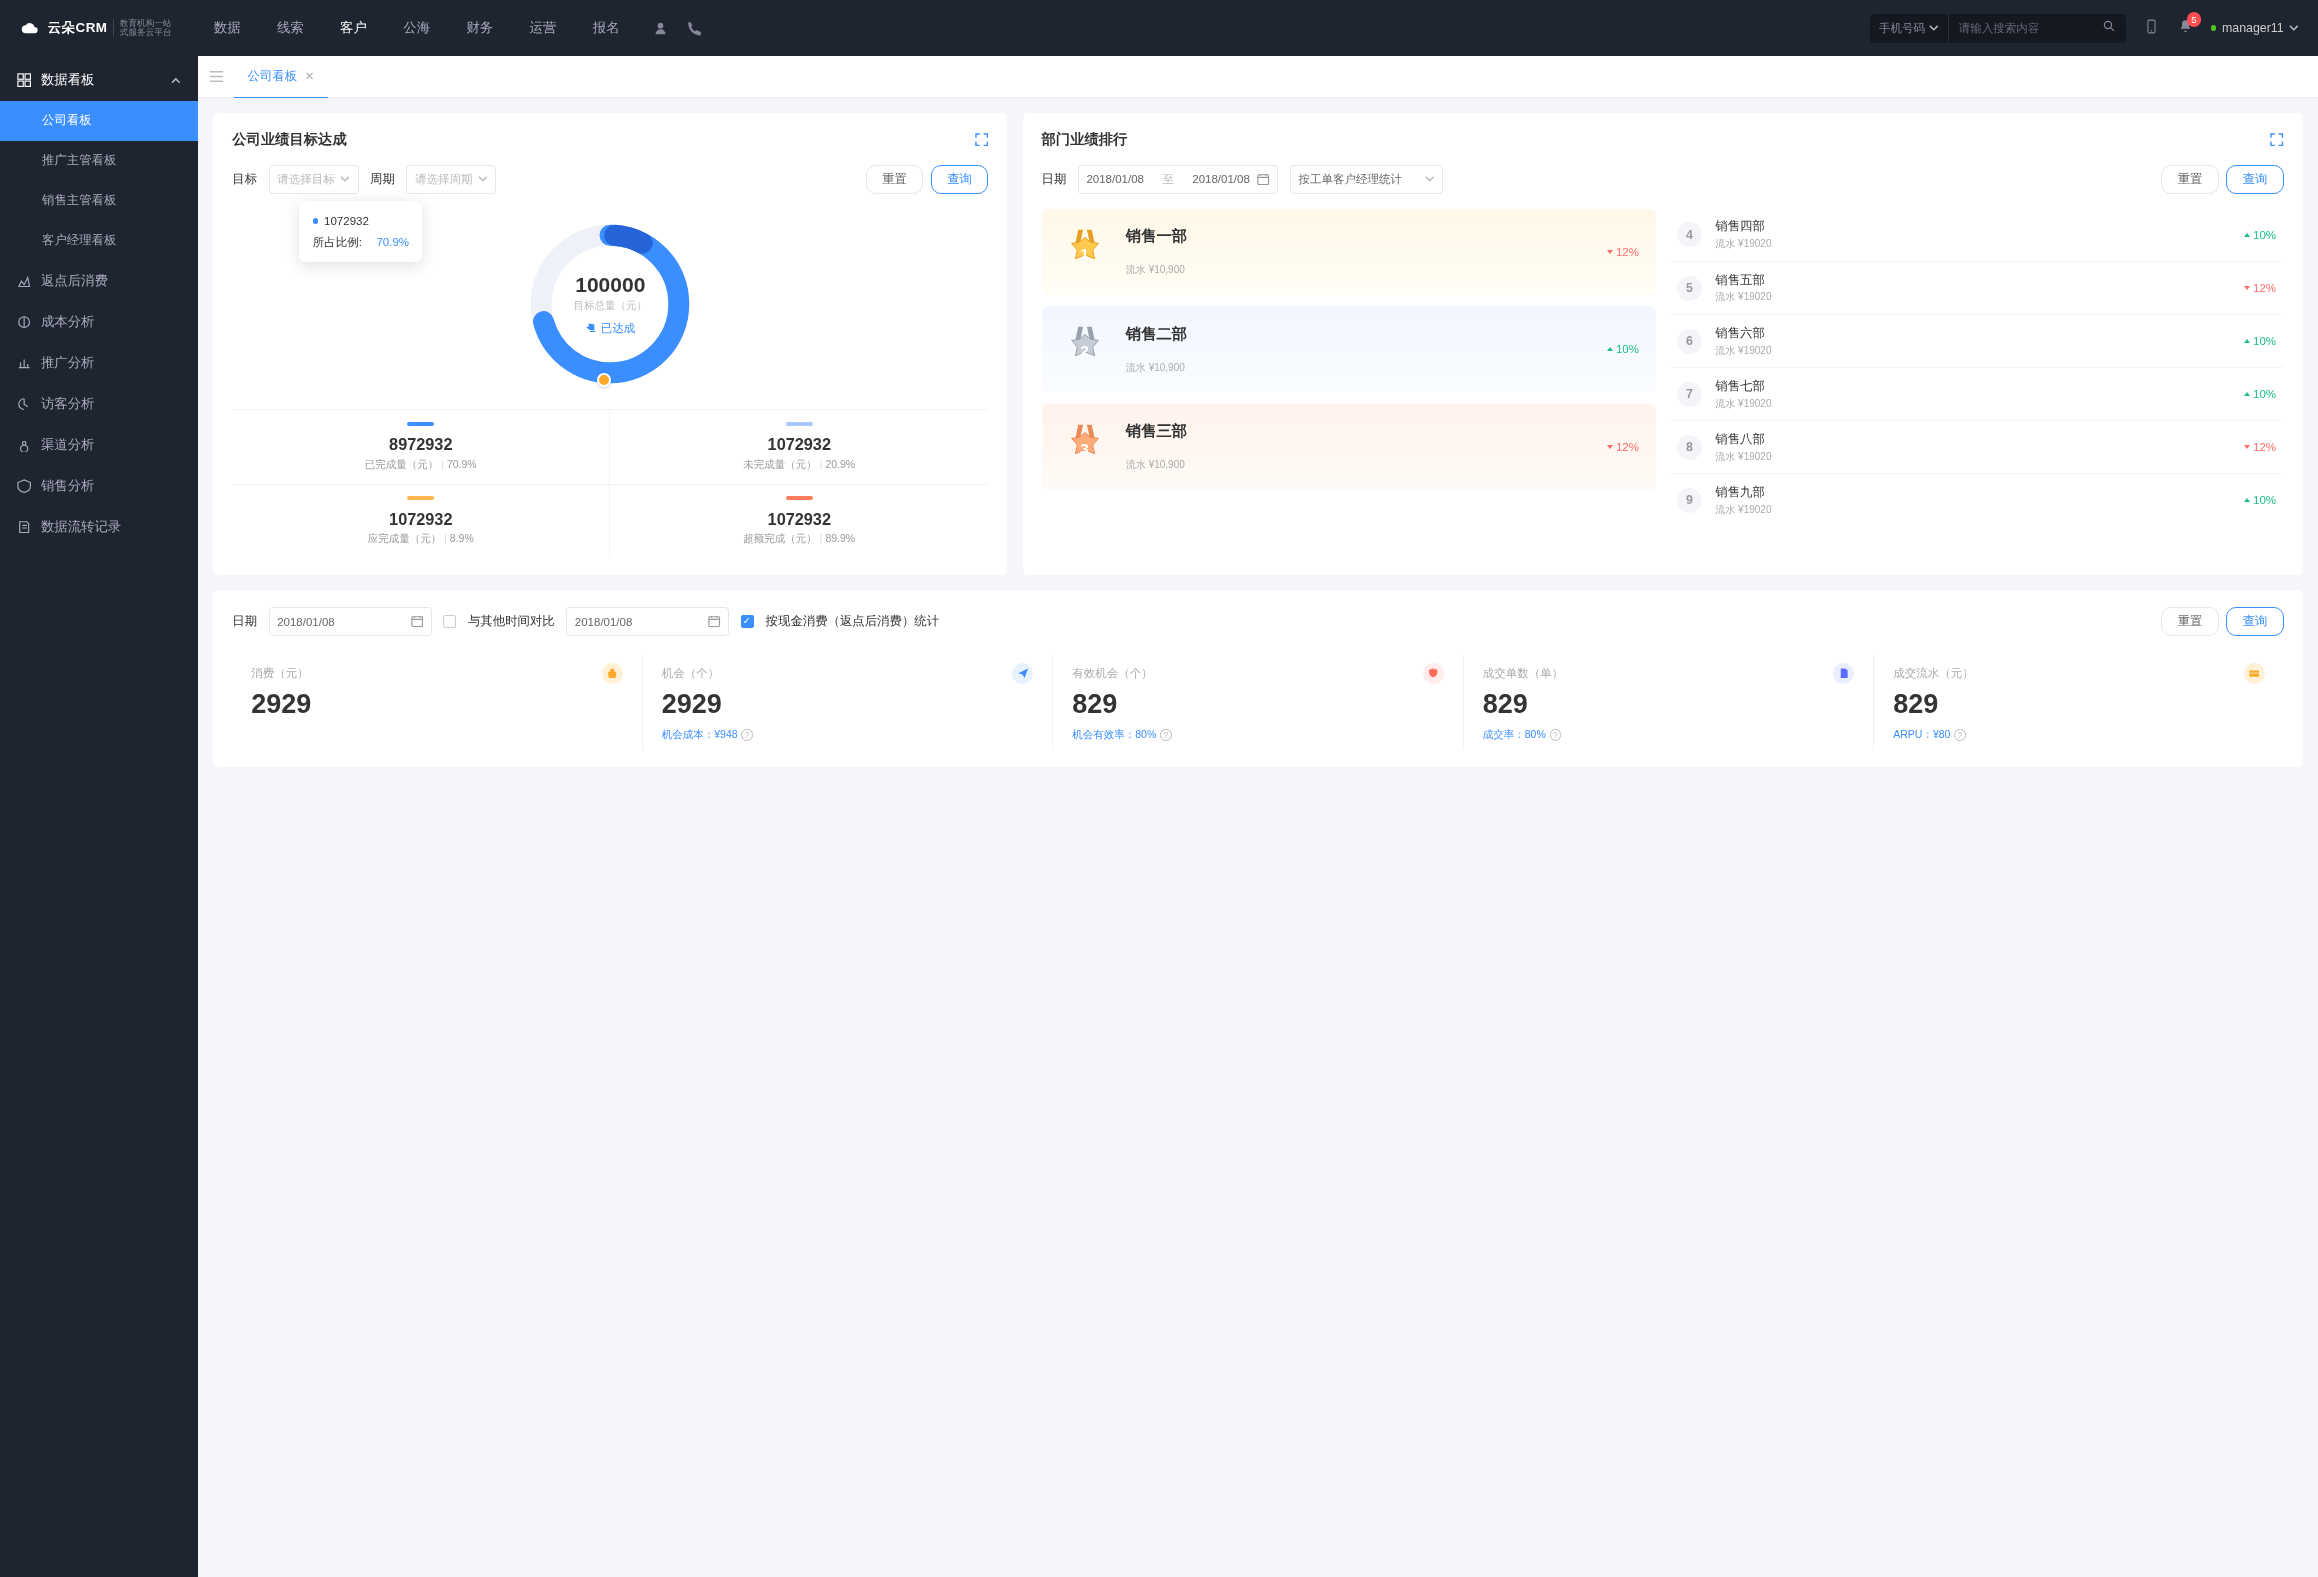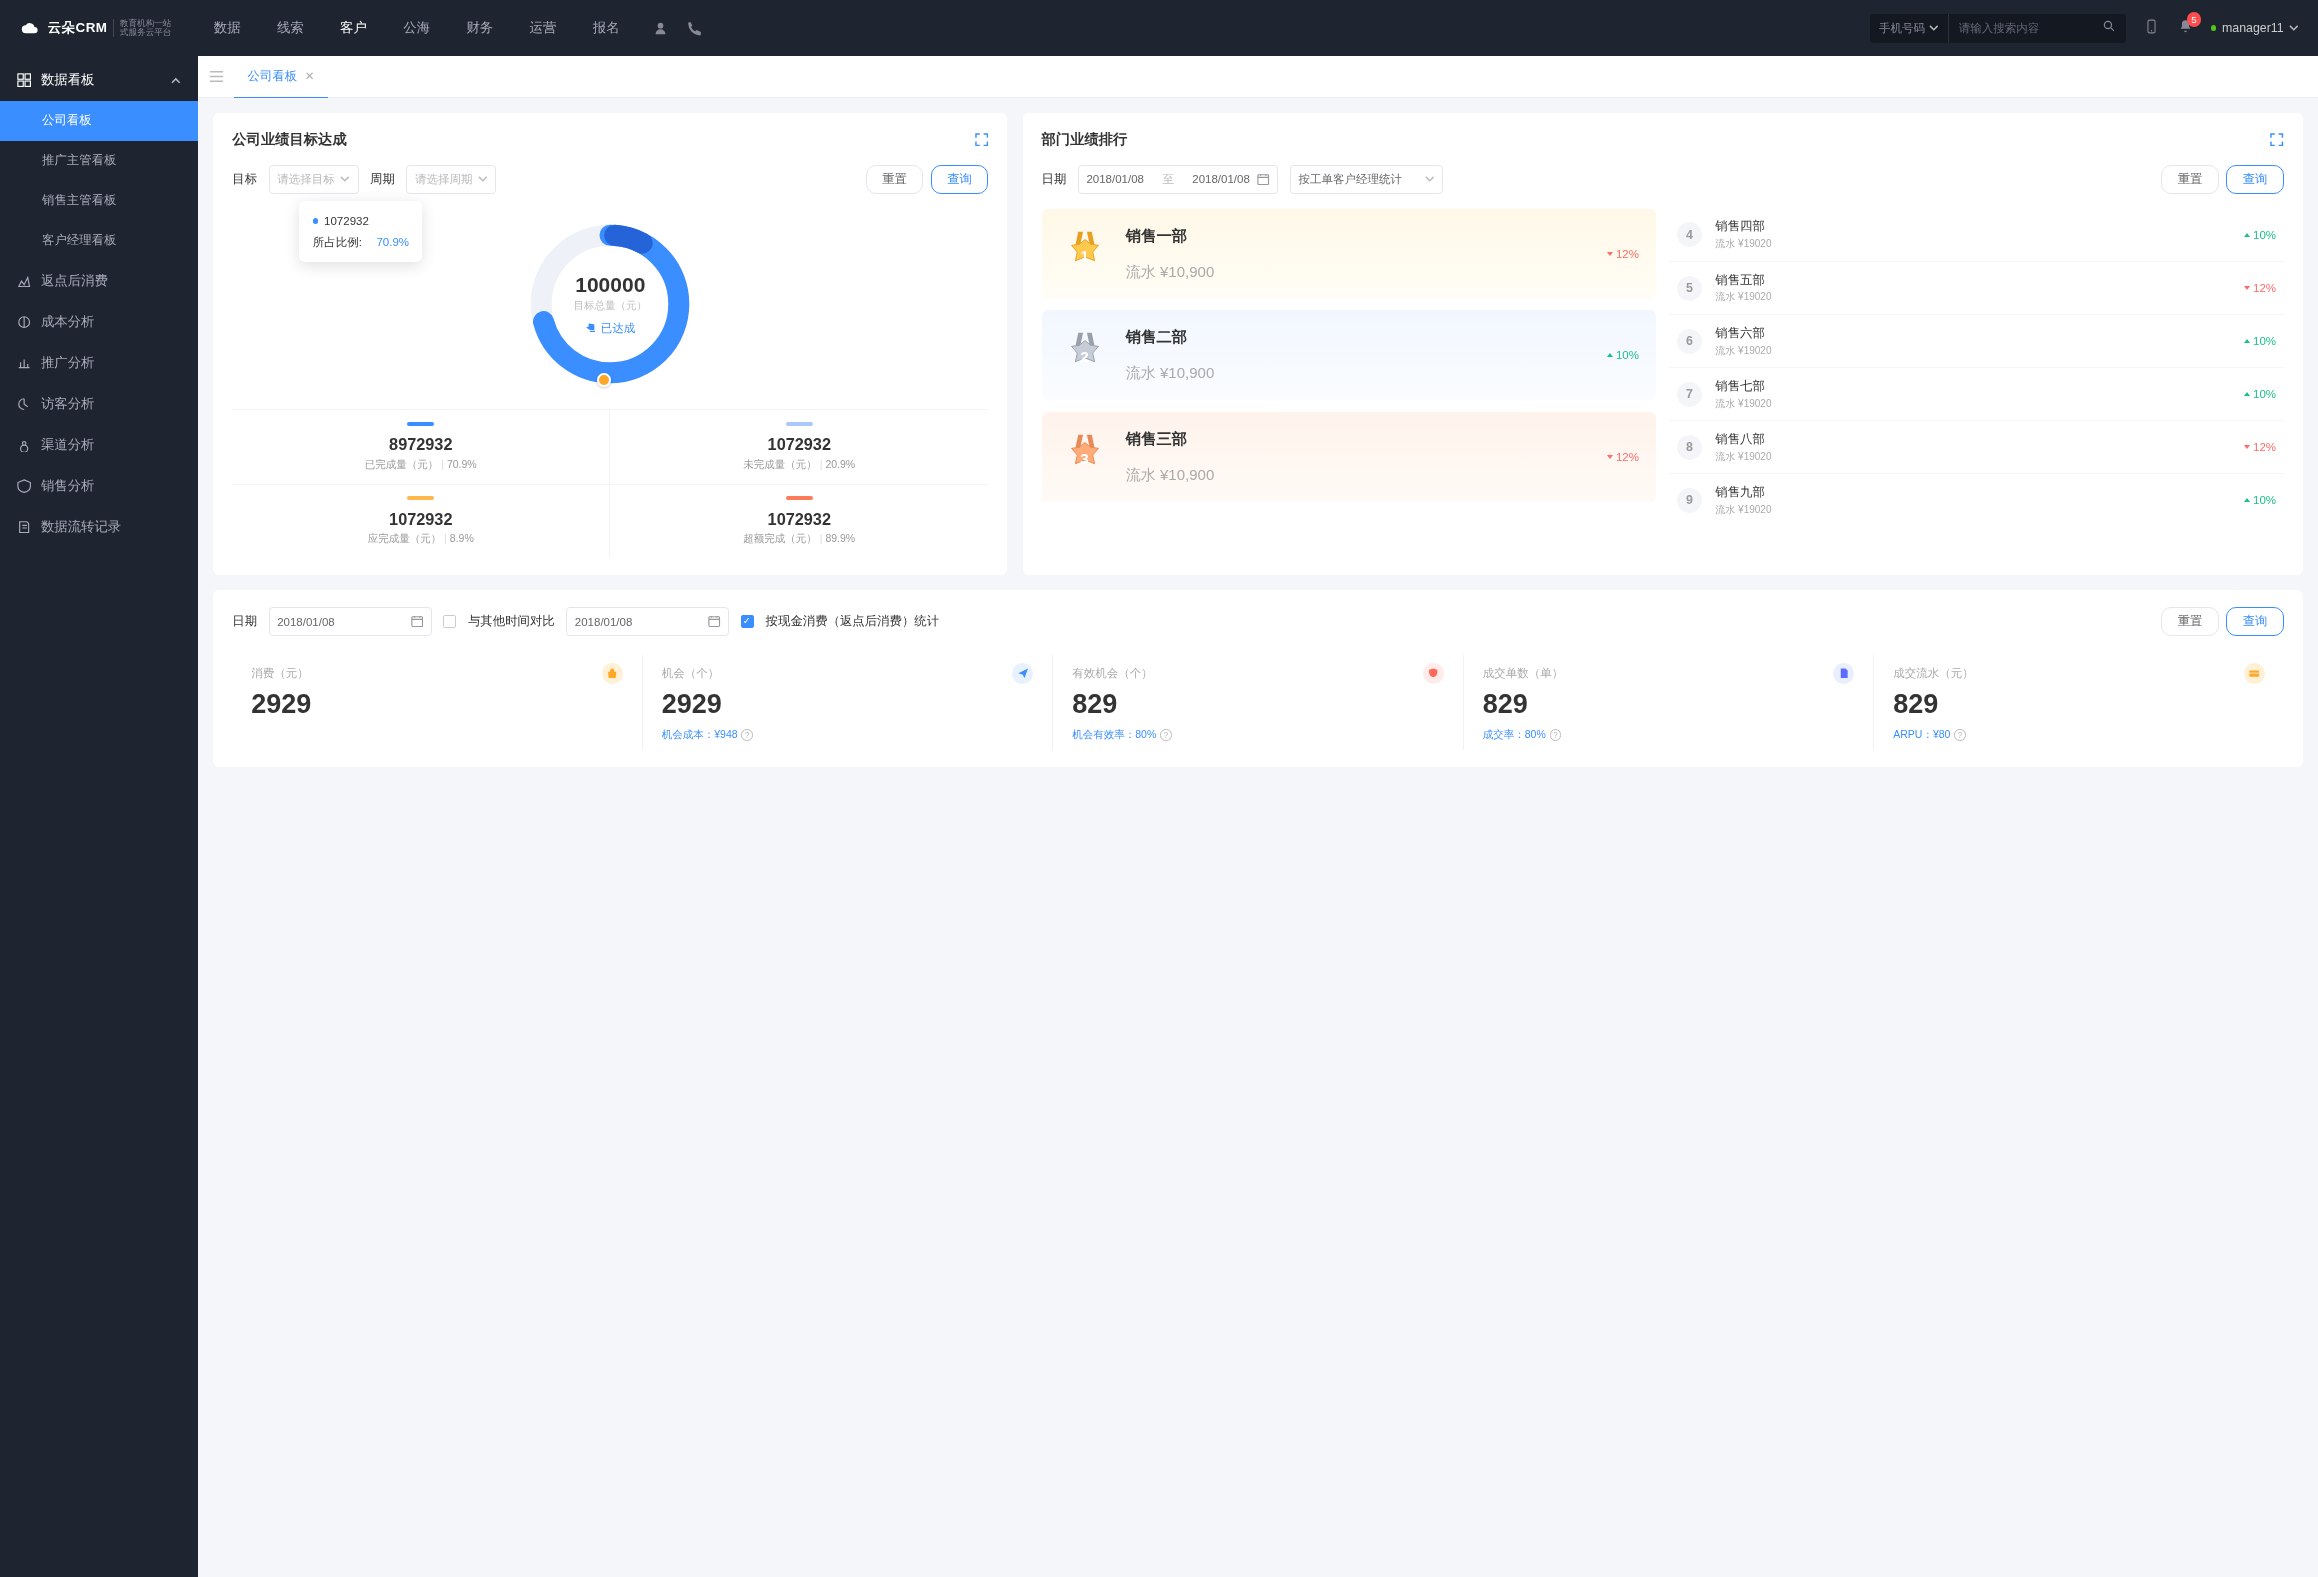--- a/index.html
+++ b/index.html
@@ -87,21 +87,21 @@
 
 .rank-body { display: flex; gap: 13.4px; }
 .rank-top3 { flex: 1; display: flex; flex-direction: column; gap: 11.5px; }
 .rank-card { border-radius: 5.7px; padding: 17px; display: flex; align-items: center; gap: 15.3px; }
 .rank-card.r1 { background: linear-gradient(180deg,#fff8e8,#fffdf5); }
 .rank-card.r2 { background: linear-gradient(180deg,#f2f7ff,#fafcff); }
 .rank-card.r3 { background: linear-gradient(180deg,#fff3ec,#fffaf6); }
 .medal { width: 52px; height: 52px; position: relative; display:flex; align-items:center; justify-content:center;}
 .medal-num{position:absolute; color:#fff; font-weight:700; font-size:15.3px; top:50%; left:50%; transform:translate(-50%,-40%);}
 .rank-info .name { font-size: 15.3px; font-weight: 600; color: #333; }
-.rank-info .flow { font-size: 15px; color: #aaa; margin-top: 16px; }
+.rank-info .flow { font-size: 10px; color: #aaa; margin-top: 16px; }
 .rank-pct { margin-left: auto; font-size: 11.5px; display: flex; align-items: center; gap: 2.9px; }
 .rank-pct.up { color: #1bbf89; }
 .rank-pct.down { color: #ff6b6b; }
 .arrow{width:0; height:0; border-left:3.8px solid transparent; border-right:3.8px solid transparent;}
 .arrow.up{border-bottom:4.8px solid currentColor;}
 .arrow.down{border-top:4.8px solid currentColor;}
 
 .rank-list { flex: 1; display: flex; flex-direction: column; }
 .rank-row { display: flex; align-items: center; gap: 13.4px; padding: 9.6px 7.6px; border-bottom: 1px solid #f4f5f8; }
 .rank-row:last-child{border-bottom:0;}

